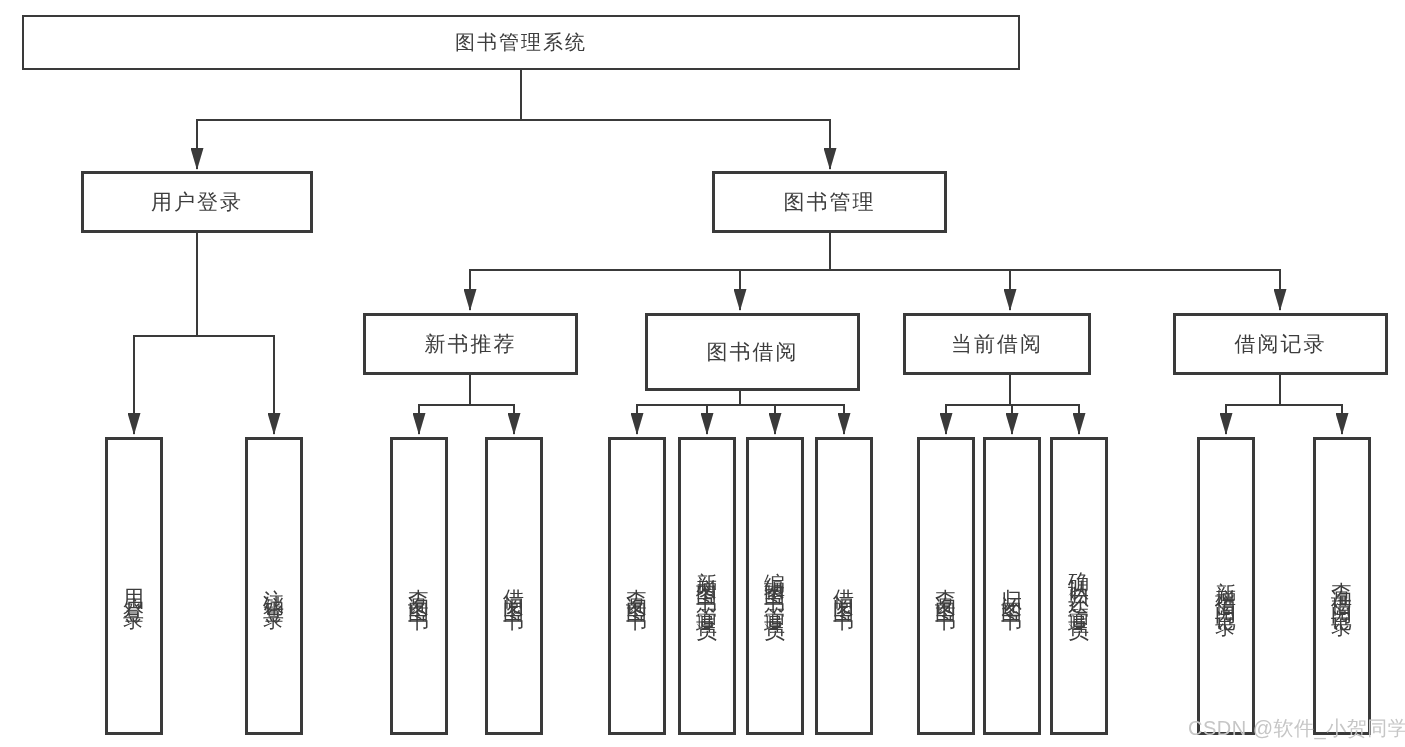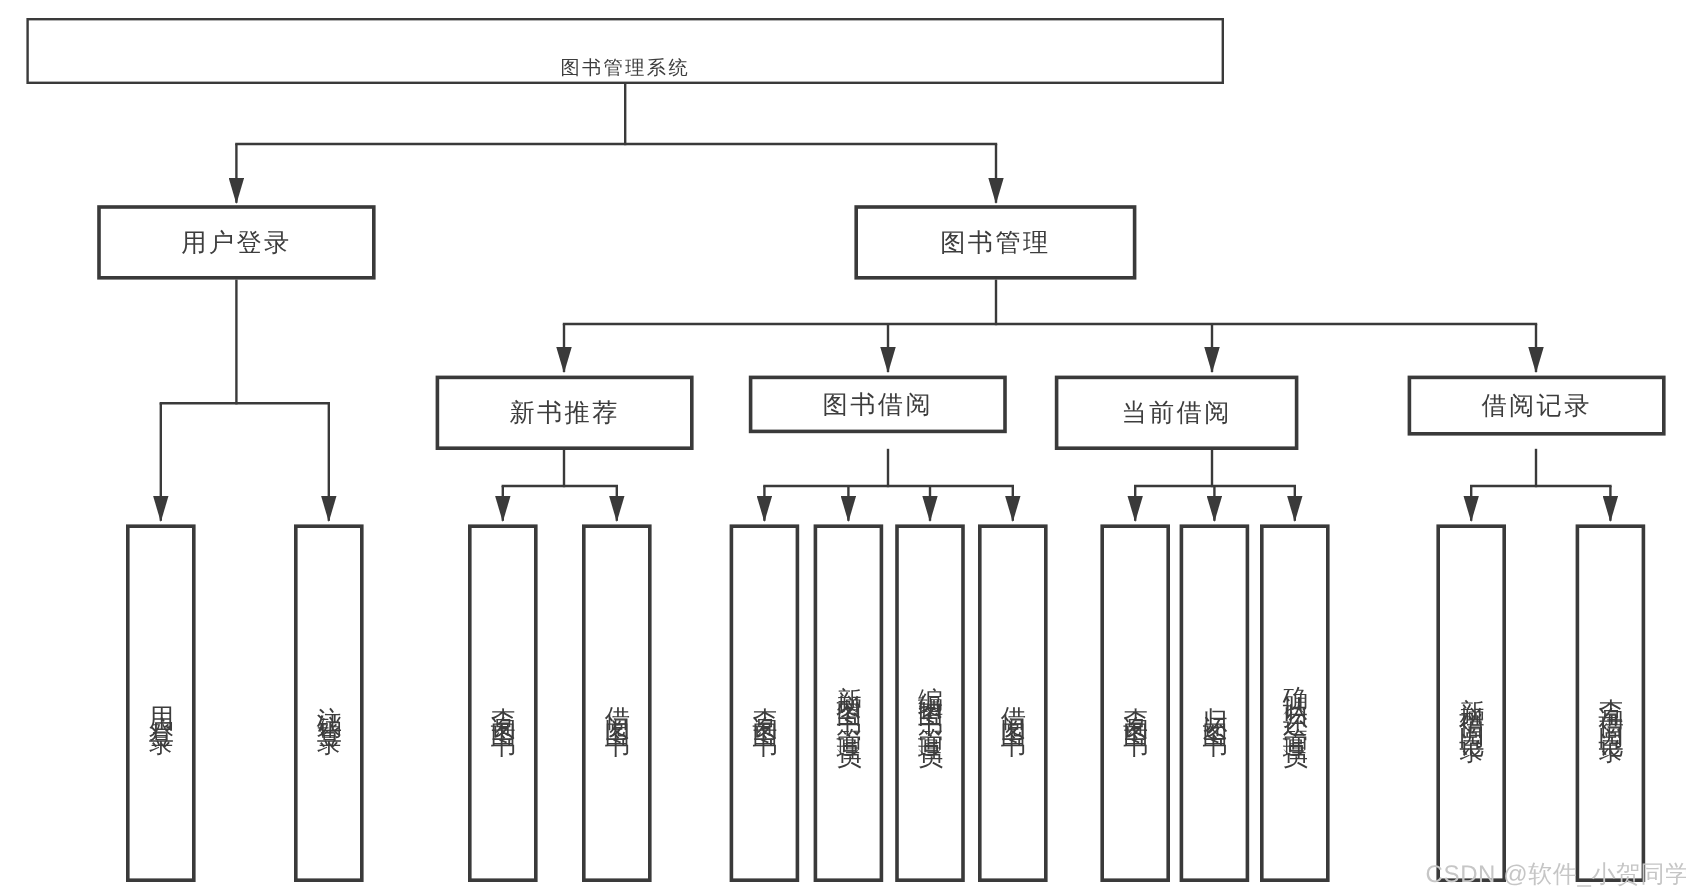--- a/index.html
+++ b/index.html
@@ -20,21 +20,21 @@
   .connectors line{stroke:var(--line);stroke-width:2;}
   .connectors .ah{fill:var(--line);stroke:none;}
   .box{
     position:absolute;z-index:2;
     box-sizing:border-box;
     background:var(--bg);
     border:3px solid var(--line);
     display:flex;align-items:center;justify-content:center;
     color:var(--text);
   }
-  .box.root{border-width:2px;font-size:16px;letter-spacing:2px;align-items:flex-end;}
+  .box.root{border-width:2px;font-size:20px;letter-spacing:2px;}
   .box.hnode{font-size:21px;letter-spacing:2px;}
   .box.vleaf span{
     writing-mode:vertical-rl;
     text-orientation:mixed;
     white-space:nowrap;
     font-size:21px;
     letter-spacing:7px;
     line-height:1;
   }
   .watermark{
@@ -106,27 +106,27 @@
   <div class="box hnode" style="left:81px;top:171px;width:232px;height:62px">
     <span>用户登录</span>
   </div>
   <div class="box hnode" style="left:363px;top:313px;width:215px;height:62px">
     <span>新书推荐</span>
   </div>
 
   <div class="box hnode" style="left:712px;top:171px;width:235px;height:62px">
     <span>图书管理</span>
   </div>
-  <div class="box hnode" style="left:624px;top:313px;width:215px;height:48px">
+  <div class="box hnode" style="left:645px;top:313px;width:215px;height:78px">
     <span>图书借阅</span>
   </div>
-  <div class="box hnode" style="left:879px;top:313px;width:203px;height:62px">
+  <div class="box hnode" style="left:903px;top:313px;width:188px;height:62px">
     <span>当前借阅</span>
   </div>
-  <div class="box hnode" style="left:1173px;top:313px;width:215px;height:50px">
+  <div class="box hnode" style="left:1173px;top:313px;width:215px;height:62px">
     <span>借阅记录</span>
   </div>
 
   <div class="box vleaf" style="left:105px;top:437px;width:58px;height:298px">
     <span>用户登录</span>
   </div>
   <div class="box vleaf" style="left:245px;top:437px;width:58px;height:298px">
     <span>注销登录</span>
   </div>
 

